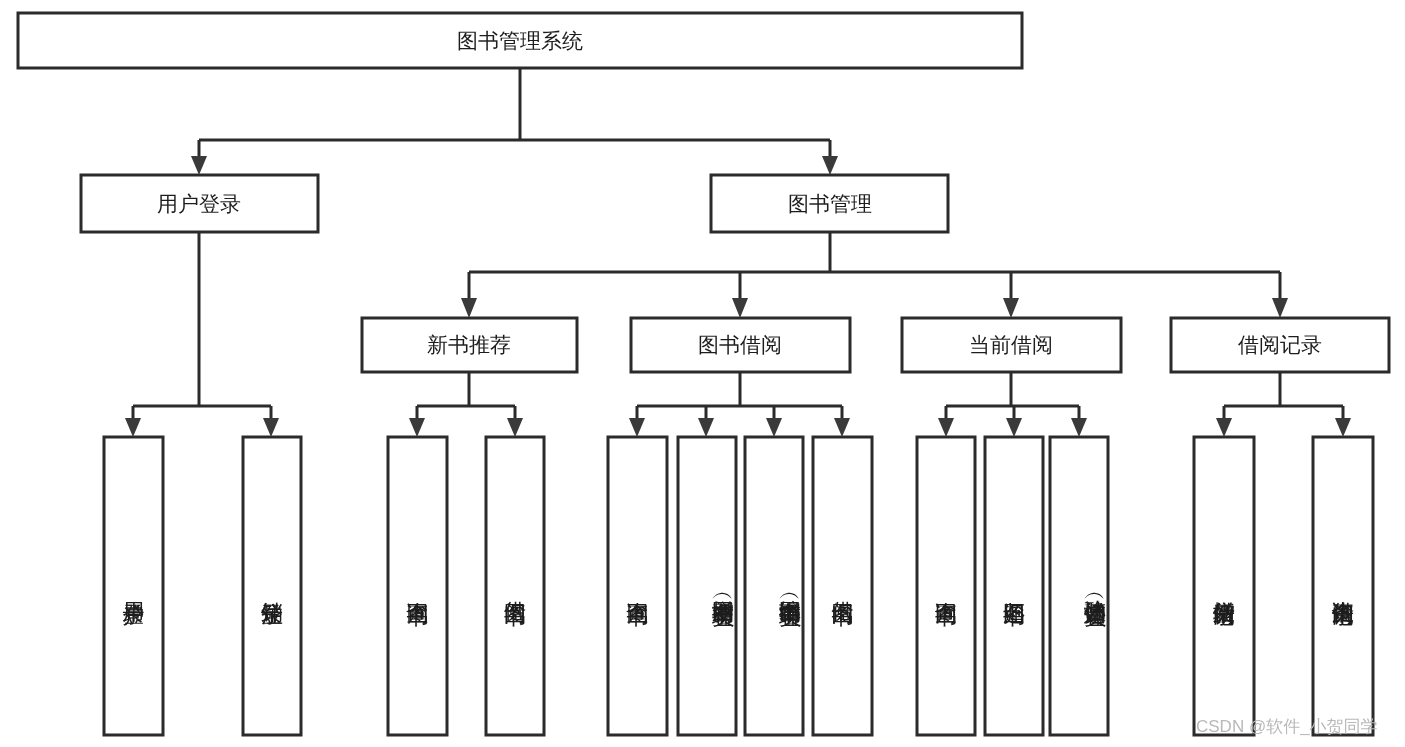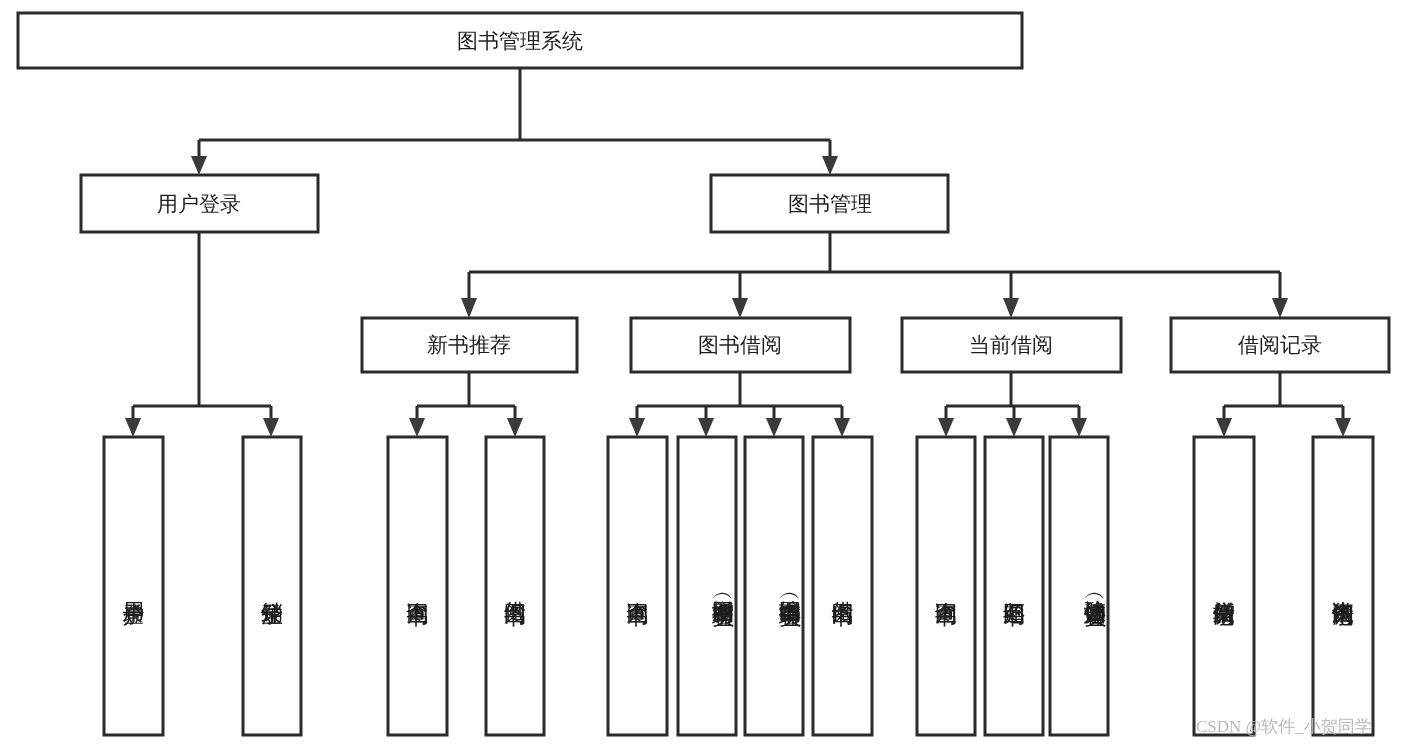--- a/index.html
+++ b/index.html
@@ -58,21 +58,21 @@
     text-orientation: upright;
     letter-spacing: 1px;
     white-space: nowrap;
     display: flex;
     align-items: center;
     justify-content: center;
     pointer-events: none;
   }
   .watermark {
     position: absolute;
-    font-family: Liberation Serif, serif;
+    font-family: Liberation Sans, sans-serif;
     font-size: 17px;
     color: #b9b9b9;
     white-space: nowrap;
   }
 </style>
 </head>
 <body>
 
 <div id="diagram-root">
 

